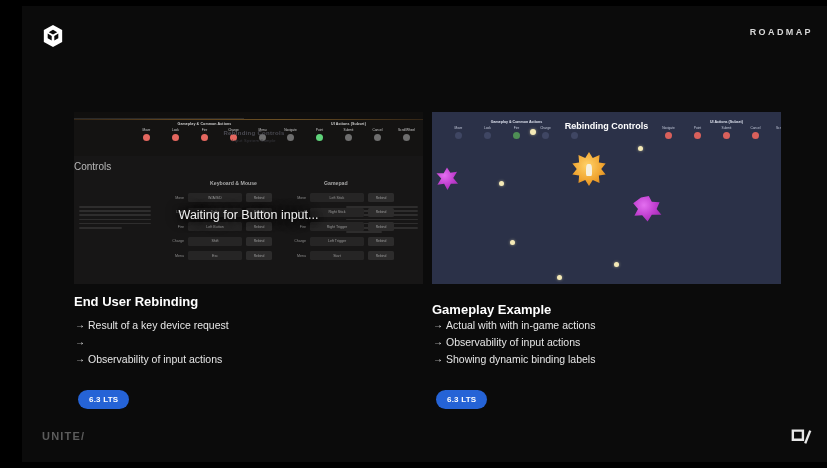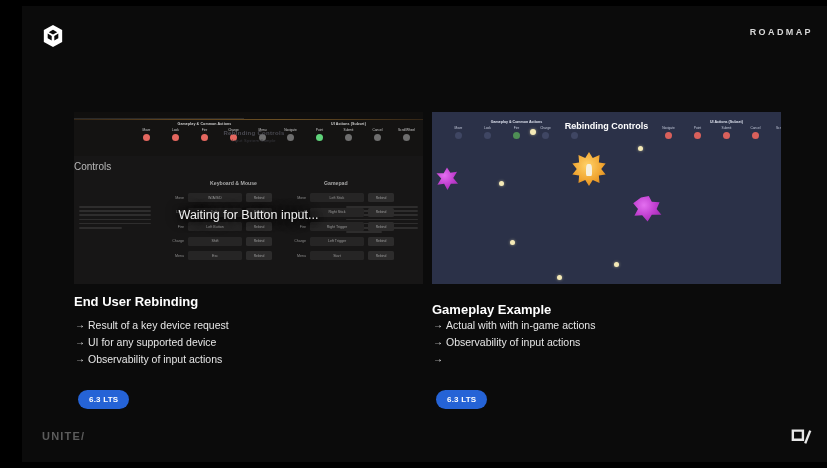--- a/index.html
+++ b/index.html
@@ -323,21 +323,20 @@
     </div>
 
     <div class="block-title" style="left:0; top:182px;">End User Rebinding</div>
     <div class="bullets" style="left:1px; top:207px;">
       <div class="bullet">
         <span class="arr">→</span>
         <span>Result of a key device request</span>
       </div>
       <div class="bullet">
         <span class="arr">→</span>
-        <span>UI for any supported device</span>
       </div>
       <div class="bullet">
         <span class="arr">→</span>
         <span>Observability of input actions</span>
       </div>
     </div>
     <div class="badge" style="left:4px; top:278px;">6.3 LTS</div>
   </div>
 
   <div class="col right">
@@ -415,20 +414,21 @@
       <div class="bullet">
         <span class="arr">→</span>
         <span>Actual with with in-game actions</span>
       </div>
       <div class="bullet">
         <span class="arr">→</span>
         <span>Observability of input actions</span>
       </div>
       <div class="bullet">
         <span class="arr">→</span>
+        <span>Showing dynamic binding labels</span>
       </div>
     </div>
     <div class="badge" style="left:4px; top:278px;">6.3 LTS</div>
   </div>
 
   <div class="unite">UNITE/</div>
   <div class="ulogo">
     <svg viewBox="0 0 24 18" width="22" height="18" aria-hidden="true">
       <path d="M2 2 L13 2 L13 12 L2 12 Z" fill="none" stroke="#e8e8e8" stroke-width="2.6"></path>
       <path d="M21 2 L15.5 16" stroke="#e8e8e8" stroke-width="2.6" fill="none"></path>

